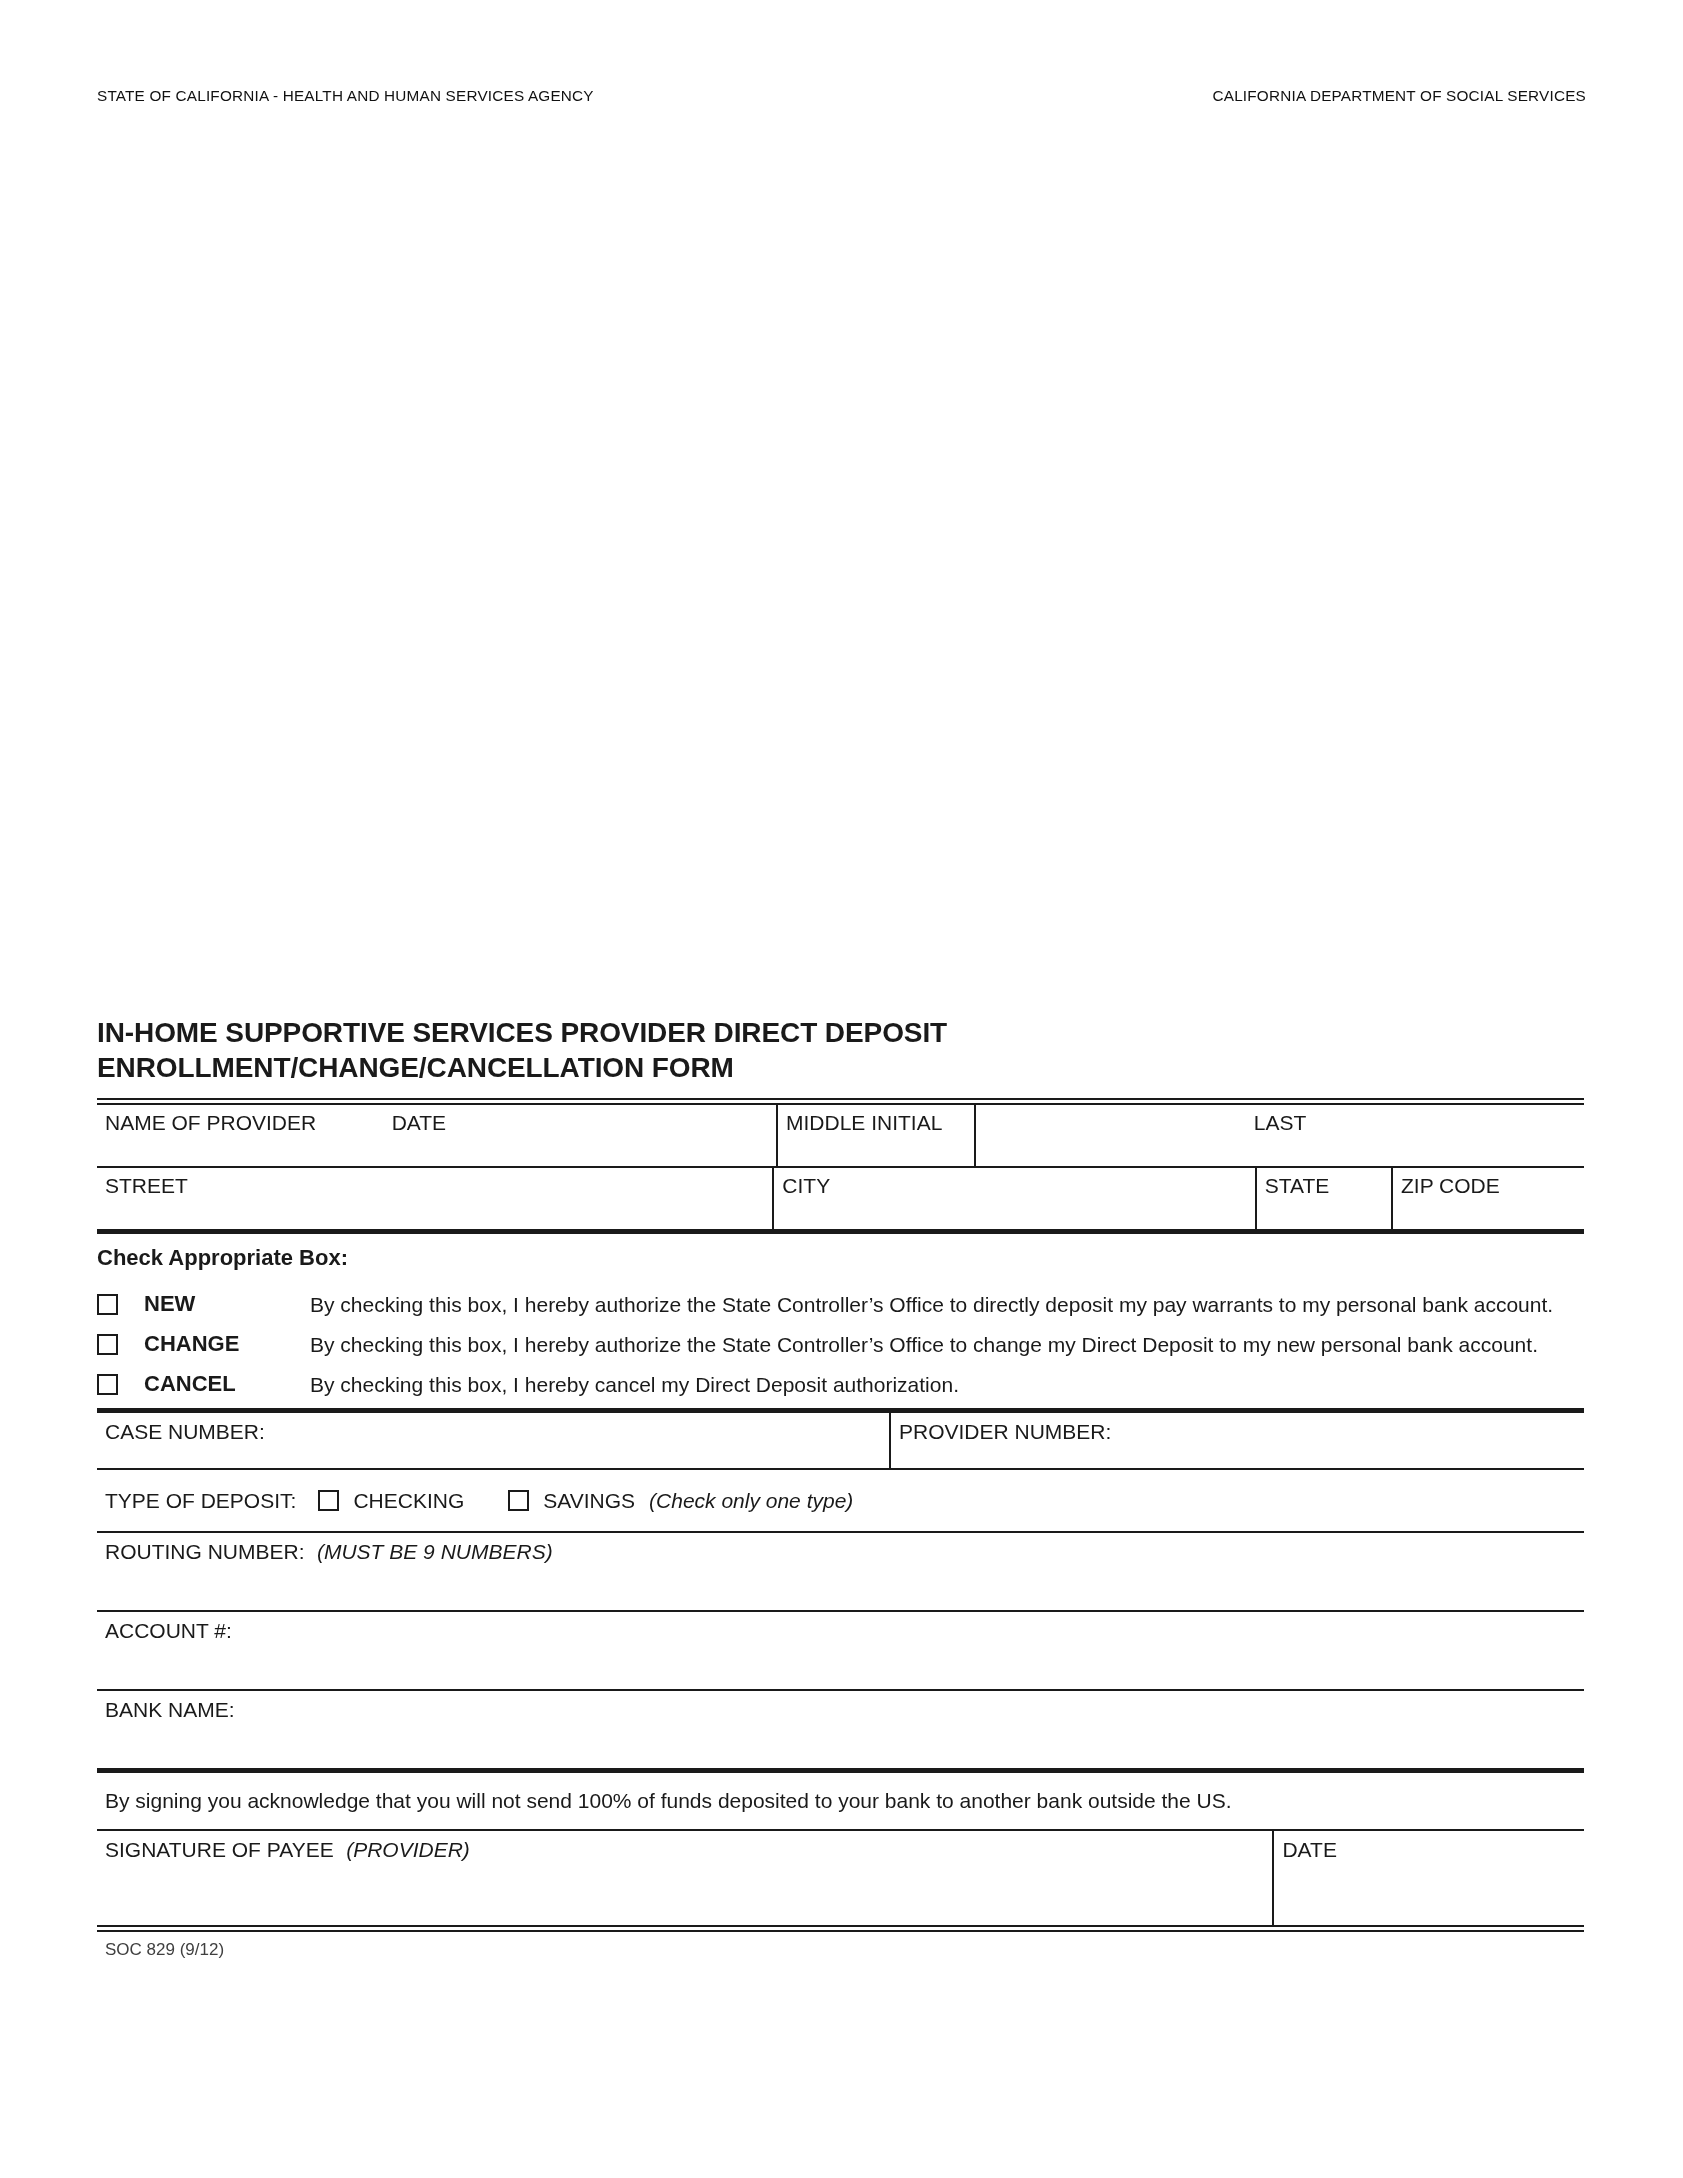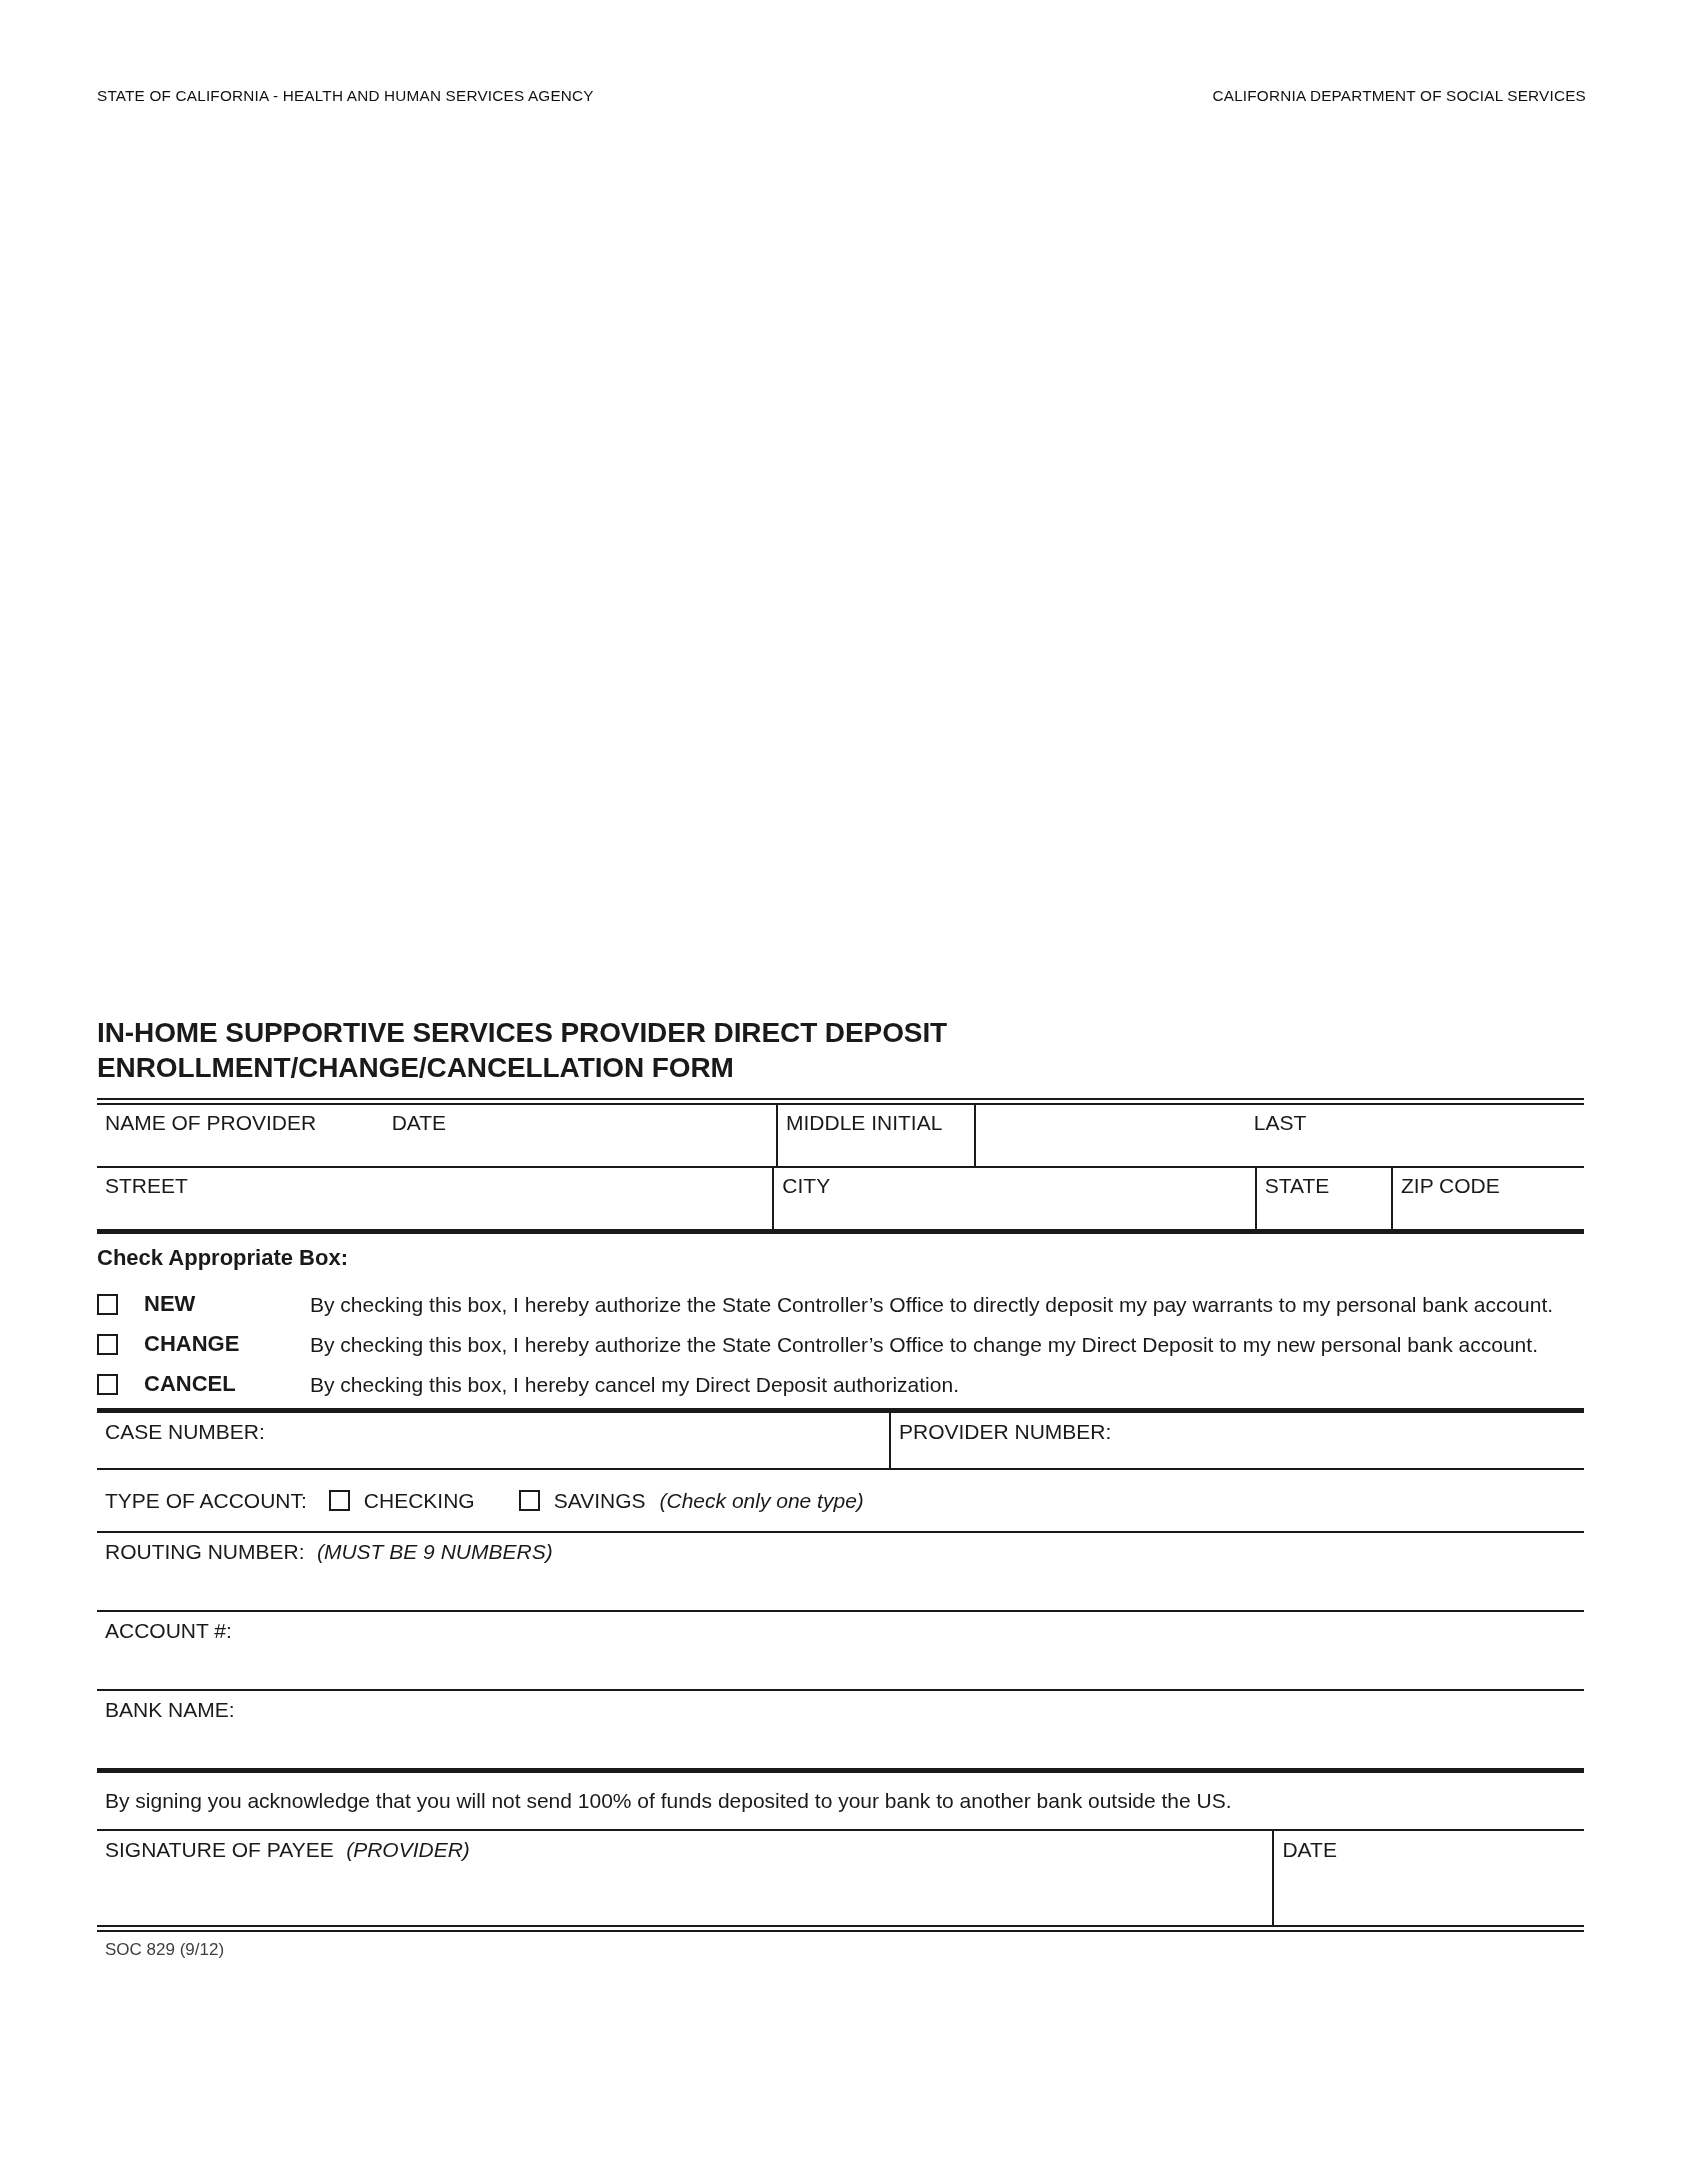--- a/index.html
+++ b/index.html
@@ -244,21 +244,21 @@
         <span class="lbl">CASE NUMBER:</span>
       </div>
       <div class="data-cell div-left" style="width:695px;">
         <span class="lbl">PROVIDER NUMBER:</span>
       </div>
     </div>
 
     <div class="rule-thin"></div>
 
     <div class="inline-row">
-      <span class="lbl">TYPE OF ACCOUNT:</span>
+      <span class="lbl">TYPE OF DEPOSIT:</span>
       <span class="gap-a"></span>
       <span class="checkbox"></span>
       <span class="gap-b"></span>
       <span class="lbl">CHECKING</span>
       <span class="gap-c"></span>
       <span class="checkbox"></span>
       <span class="gap-b"></span>
       <span class="lbl">SAVINGS</span>
       <span class="gap-b"></span>
       <span class="lbl ital">(Check only one type)</span>

